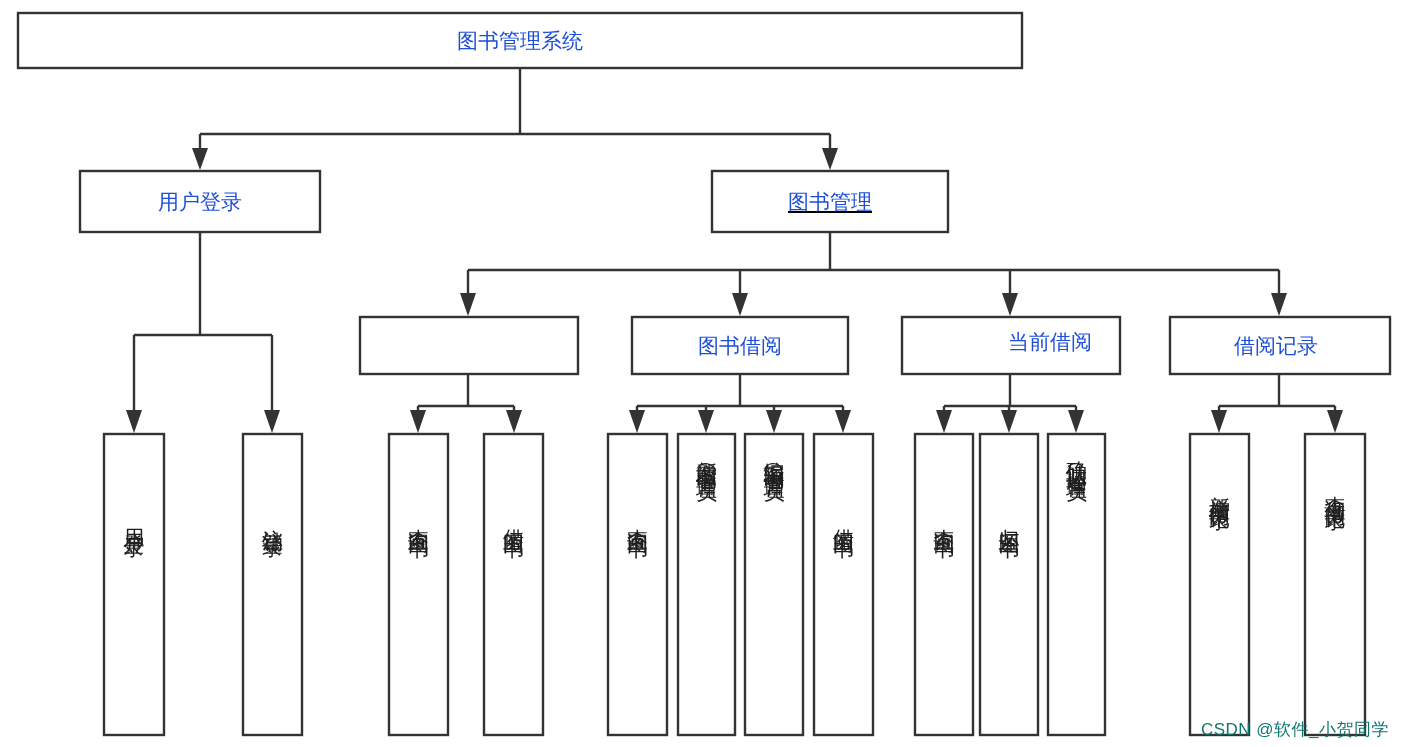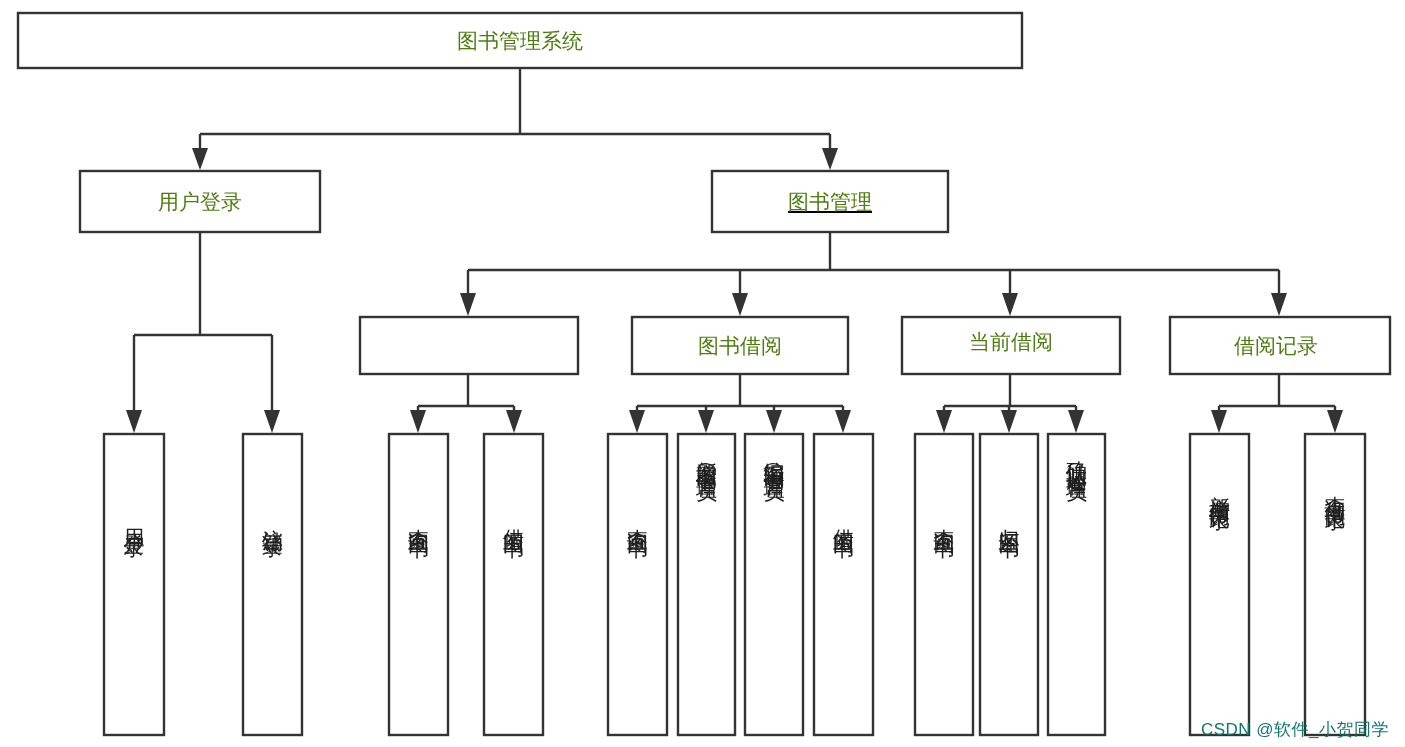--- a/index.html
+++ b/index.html
@@ -67,21 +67,21 @@
   .htext-host {
     position: absolute;
     display: flex;
     align-items: center;
     justify-content: center;
     pointer-events: none;
   }
   .htext {
     font-family: "DejaVu Sans", "Liberation Sans", sans-serif;
     font-size: 21px;
-    color: #4d7c0f;
+    color: #1d4ed8;
     white-space: nowrap;
   }
 </style>
 </head>
 <body>
 
 <div id="diagram-root">
 
   <svg width="1405" height="747" viewBox="0 0 1405 747">
 
@@ -195,21 +195,21 @@
   <div class="htext-host" style="left:80px; top:171px; width:240px; height:61px;">
     <span class="htext">用户登录</span>
   </div>
   <div class="htext-host" style="left:712px; top:171px; width:236px; height:61px;text-decoration:underline;">
     <span class="htext">图书管理</span>
   </div>
 
   <div class="htext-host" style="left:632px; top:317px; width:216px; height:57px;">
     <span class="htext">图书借阅</span>
   </div>
-  <div class="htext-host" style="left:902px; top:317px; width:218px; height:50px;">
+  <div class="htext-host" style="left:941px; top:317px; width:218px; height:50px;">
     <span class="htext">当前借阅</span>
   </div>
   <div class="htext-host" style="left:1170px; top:317px; width:212px; height:57px;">
     <span class="htext">借阅记录</span>
   </div>
 
   
   <div class="vtext-host" style="left:104px; top:434px; width:60px; height:301px; padding-top:78px;">
     <span class="vtext">用户登录</span>
   </div>

